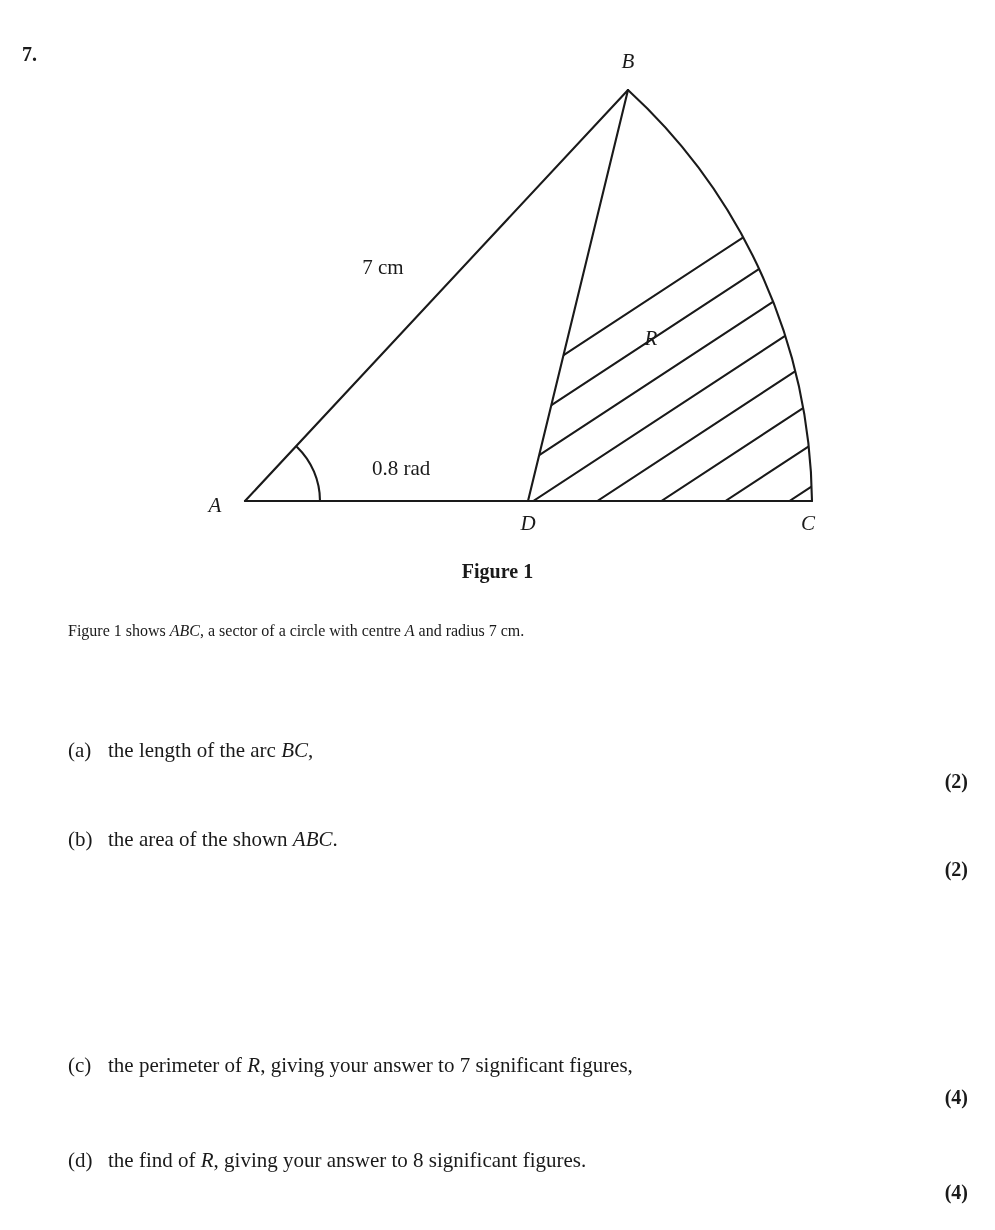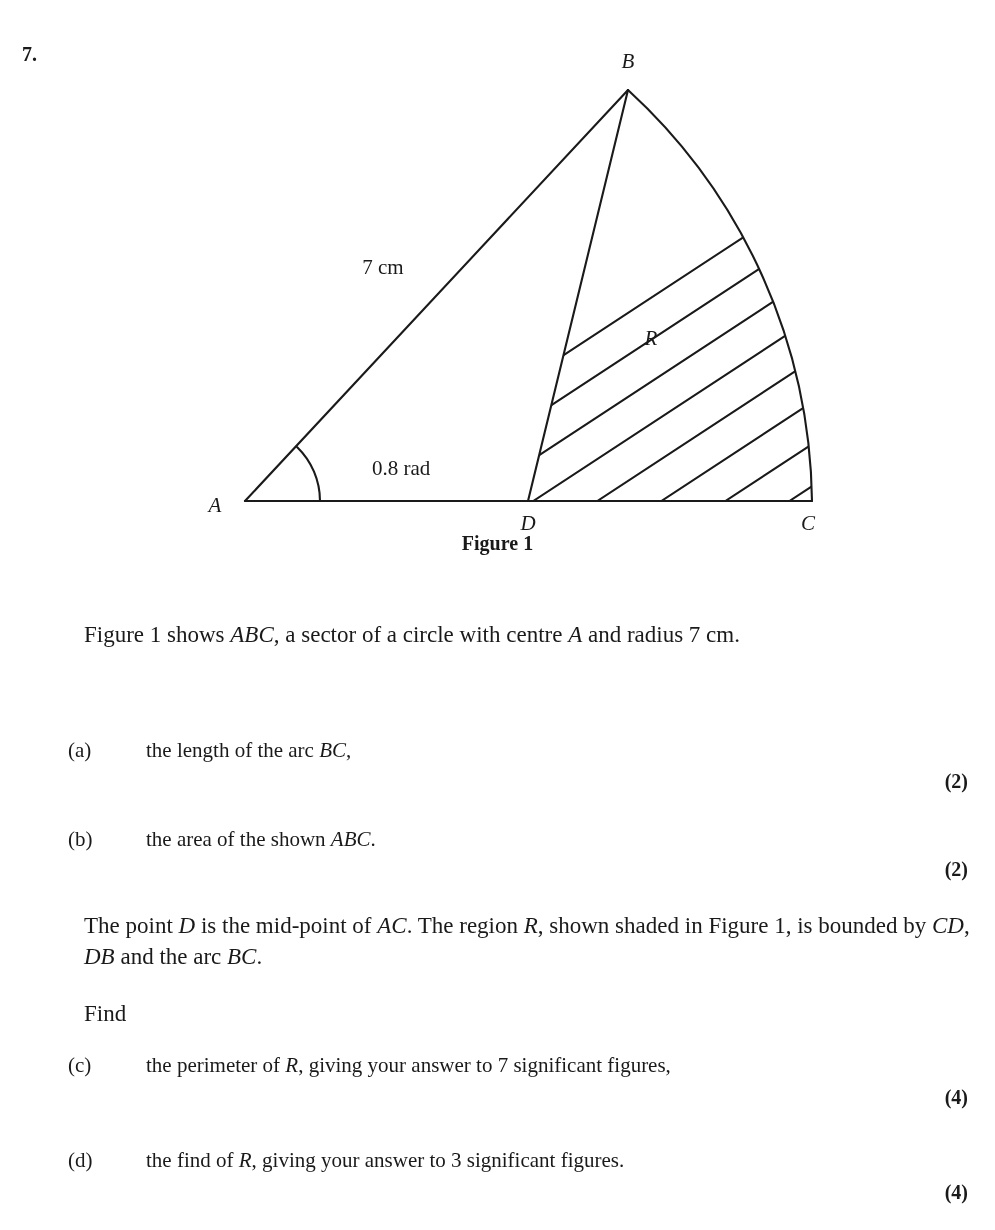--- a/index.html
+++ b/index.html
@@ -48,48 +48,48 @@
     fill: #1a1a1a;
   }
   .fig-plain {
     font-family: "Liberation Serif", "DejaVu Serif", serif;
     font-size: 21px;
     fill: #1a1a1a;
   }
   #figure-caption {
     position: absolute;
     left: 0;
-    top: 532px;
+    top: 560px;
     width: 995px;
     text-align: center;
     font-size: 20px;
     font-weight: bold;
   }
   
   .para {
     position: absolute;
-    left: 84px;
+    left: 68px;
     width: 905px;
-    font-size: 23px;
+    font-size: 16px;
     line-height: 1.34;
   }
   .para i { font-style: italic; }
   .item {
     position: absolute;
     left: 68px;
     width: 905px;
     font-size: 21px;
     line-height: 1.34;
     display: flex;
   }
   .item-tag {
     width: 40px;
     flex: 0 0 40px;
   }
-  .item-text { flex: 1 1 auto; margin-left: 38px; }
+  .item-text { flex: 1 1 auto; }
   .marks {
     position: absolute;
     right: 27px;
     font-size: 20px;
     font-weight: bold;
     text-align: right;
   }
   #para-intro     { top: 620px; }
   #para-given     { top: 678px; }
   #item-a         { top: 736px; }
@@ -171,31 +171,27 @@
     <span class="item-text"><span>the length of the arc </span><i>BC</i><span>,</span></span>
   </div>
   <div class="marks" id="marks-a">(2)</div>
 
   <div class="item" id="item-b">
     <span class="item-tag">(b)</span>
     <span class="item-text"><span>the area of the shown </span><i>ABC</i><span>.</span></span>
   </div>
   <div class="marks" id="marks-b">(2)</div>
 
-  <div class="para" id="para-pointd">
-    <span>The point </span><i>D</i><span> is the mid-point of </span><i>AC</i><span>. The region </span><i>R</i><span>, shown shaded in Figure 1, is bounded by </span><i>CD</i><span>, </span><i>DB</i><span> and the arc </span><i>BC</i><span>.</span>
-  </div>
 
-  <div class="para" id="para-find">Find</div>
 
   <div class="item" id="item-c">
     <span class="item-tag">(c)</span>
     <span class="item-text"><span>the perimeter of </span><i>R</i><span>, giving your answer to 7 significant figures,</span></span>
   </div>
   <div class="marks" id="marks-c">(4)</div>
 
   <div class="item" id="item-d">
     <span class="item-tag">(d)</span>
-    <span class="item-text"><span>the find of </span><i>R</i><span>, giving your answer to 3 significant figures.</span></span>
+    <span class="item-text"><span>the find of </span><i>R</i><span>, giving your answer to 8 significant figures.</span></span>
   </div>
   <div class="marks" id="marks-d">(4)</div>
 
 </div>
 
 </body></html>

